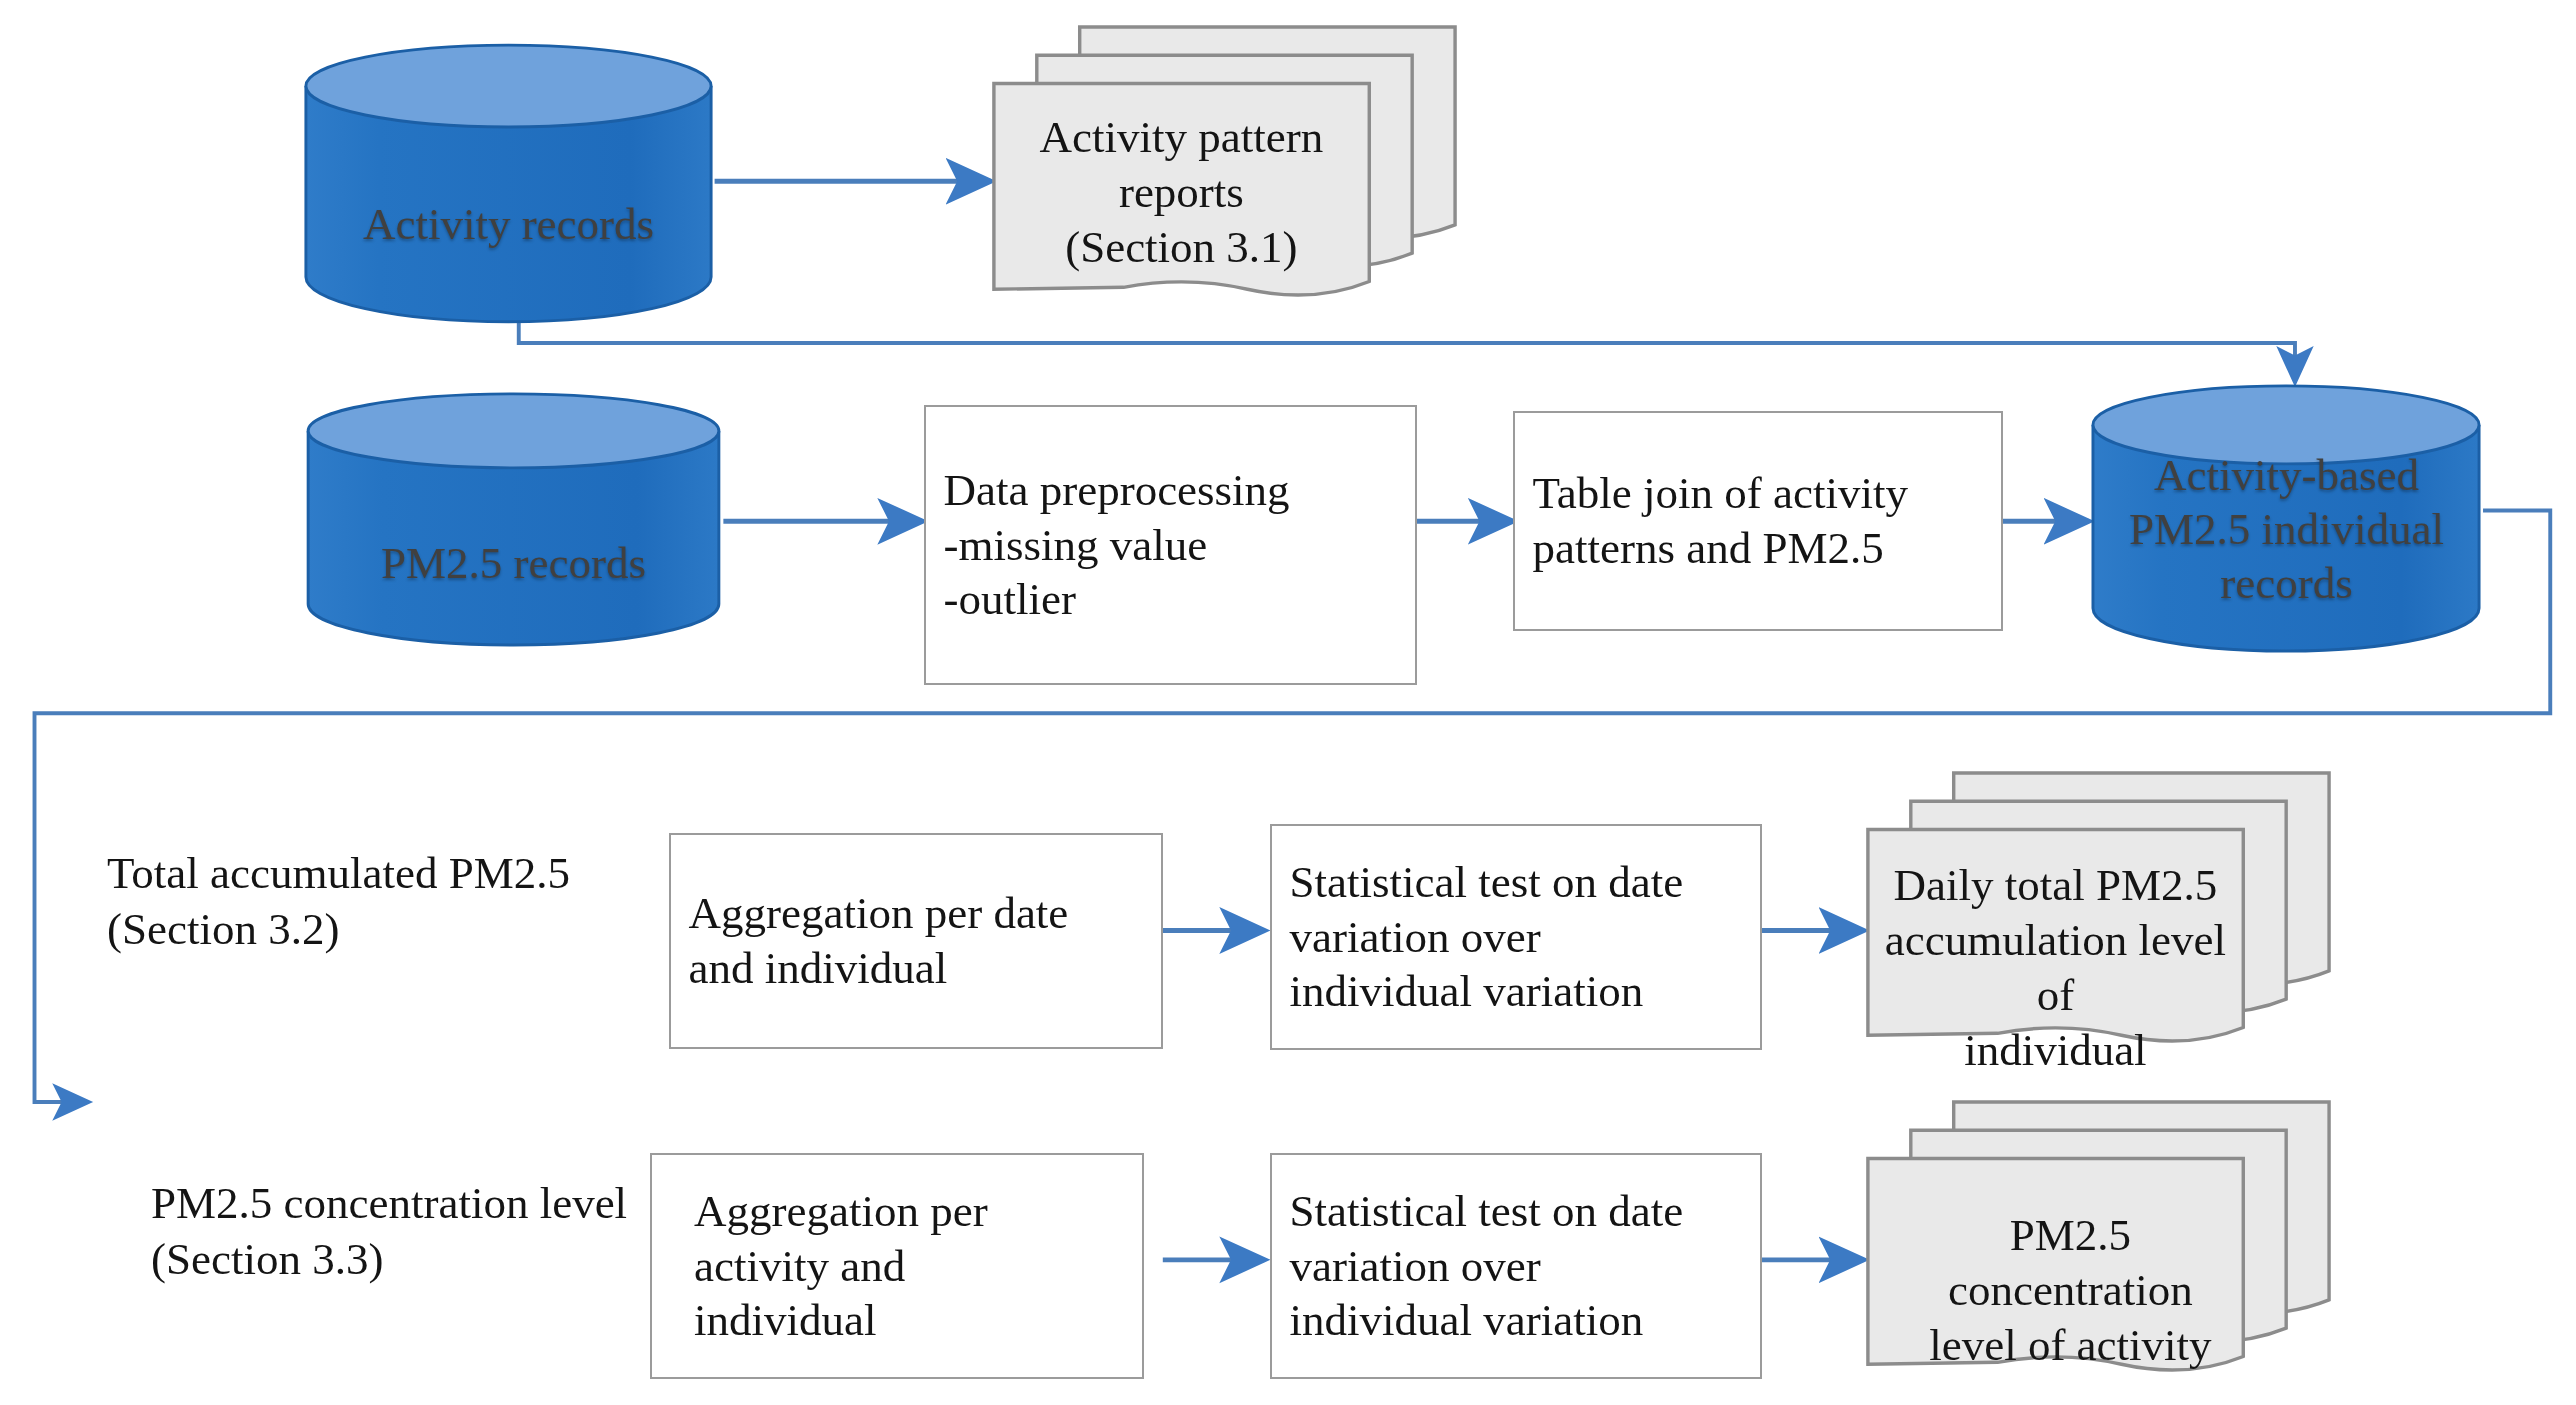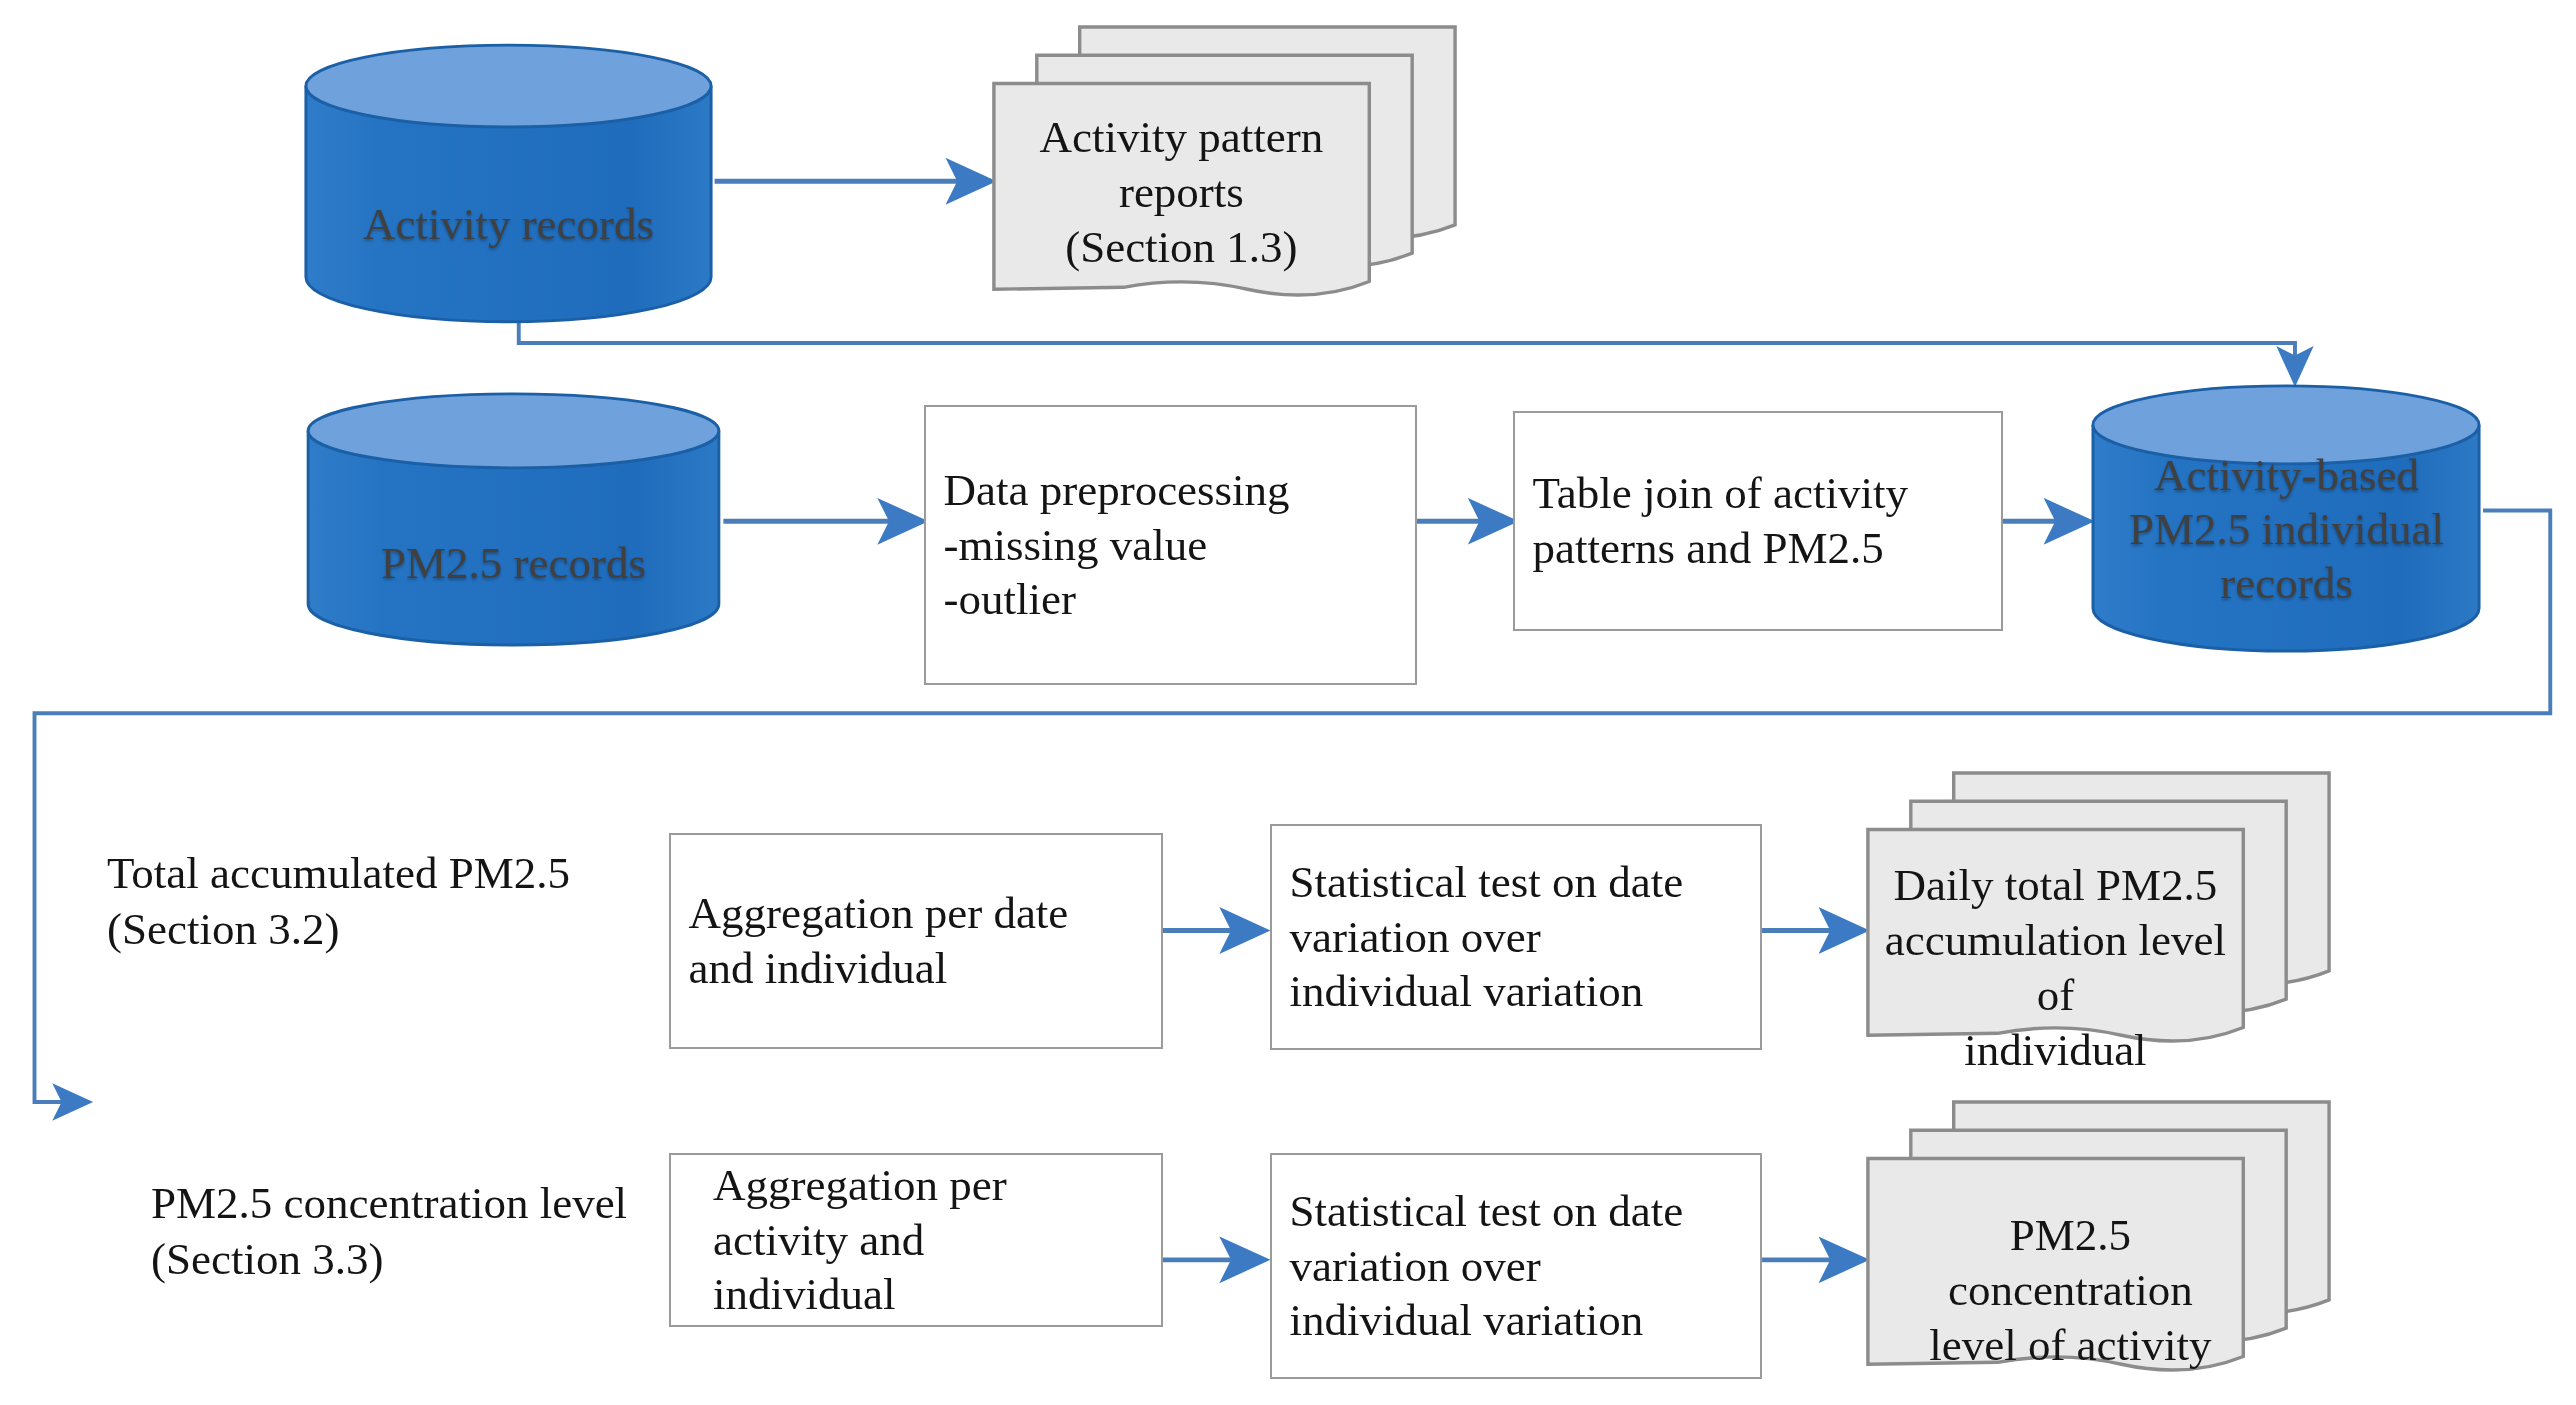--- a/index.html
+++ b/index.html
@@ -100,21 +100,21 @@
   <div class="docstack node" style="left:990px;top:24.4px;width:468px;height:278px;">
     <svg width="468" height="278" viewBox="0 0 480 285">
       <g stroke="#8C8C8C" stroke-width="3.5" fill="#E9E9E9">
         <path d="M92,3 H477 V206 Q420,229 352,214 Q290,200 225,212 L92,214 Z"></path>
         <path d="M48,32 H433 V235 Q376,258 308,243 Q246,229 181,241 L48,243 Z"></path>
         <path d="M4,61 H389 V264 Q332,287 264,272 Q202,258 137,270 L4,272 Z"></path>
       </g>
     </svg>
     <div class="dtext" style="left:3.9px;width:375px;top:86px;white-space:pre-line;">Activity pattern
 reports
-(Section 1.3)</div>
+(Section 3.1)</div>
   </div>
 
   <div class="cyl node" style="left:304px;top:390px;width:419px;height:255px;">
     <svg width="419" height="255" viewBox="0 0 430 262">
       <defs>
         <linearGradient id="gb2" x1="0" y1="0" x2="1" y2="0">
           <stop offset="0" stop-color="#2F7CC9"></stop>
           <stop offset="0.18" stop-color="#2574C3"></stop>
           <stop offset="0.80" stop-color="#1F6CBC"></stop>
           <stop offset="1" stop-color="#2C79C6"></stop>
@@ -184,21 +184,21 @@
     <div class="dtext" style="left:3.9px;width:375px;top:88px;white-space:pre-line;">Daily total PM2.5
 accumulation level of
 individual</div>
   </div>
 
   <div class="label node" style="left:107px;top:1158px;width:565px;height:146px;white-space:pre-line;margin-left:44px;">
     <span>PM2.5 concentration level
 (Section 3.3)</span>
   </div>
 
-  <div class="pbox node" style="left:669px;top:1153px;width:494px;height:174px;padding-left:42px;">
+  <div class="pbox node" style="left:650px;top:1153px;width:494px;height:226px;padding-left:42px;">
     <div class="txt" style="white-space:pre-line;">Aggregation per
 activity and
 individual</div>
   </div>
 
   <div class="pbox node" style="left:1270px;top:1153px;width:492px;height:226px;">
     <div class="txt" style="white-space:pre-line;">Statistical test on date
 variation over
 individual variation</div>
   </div>

